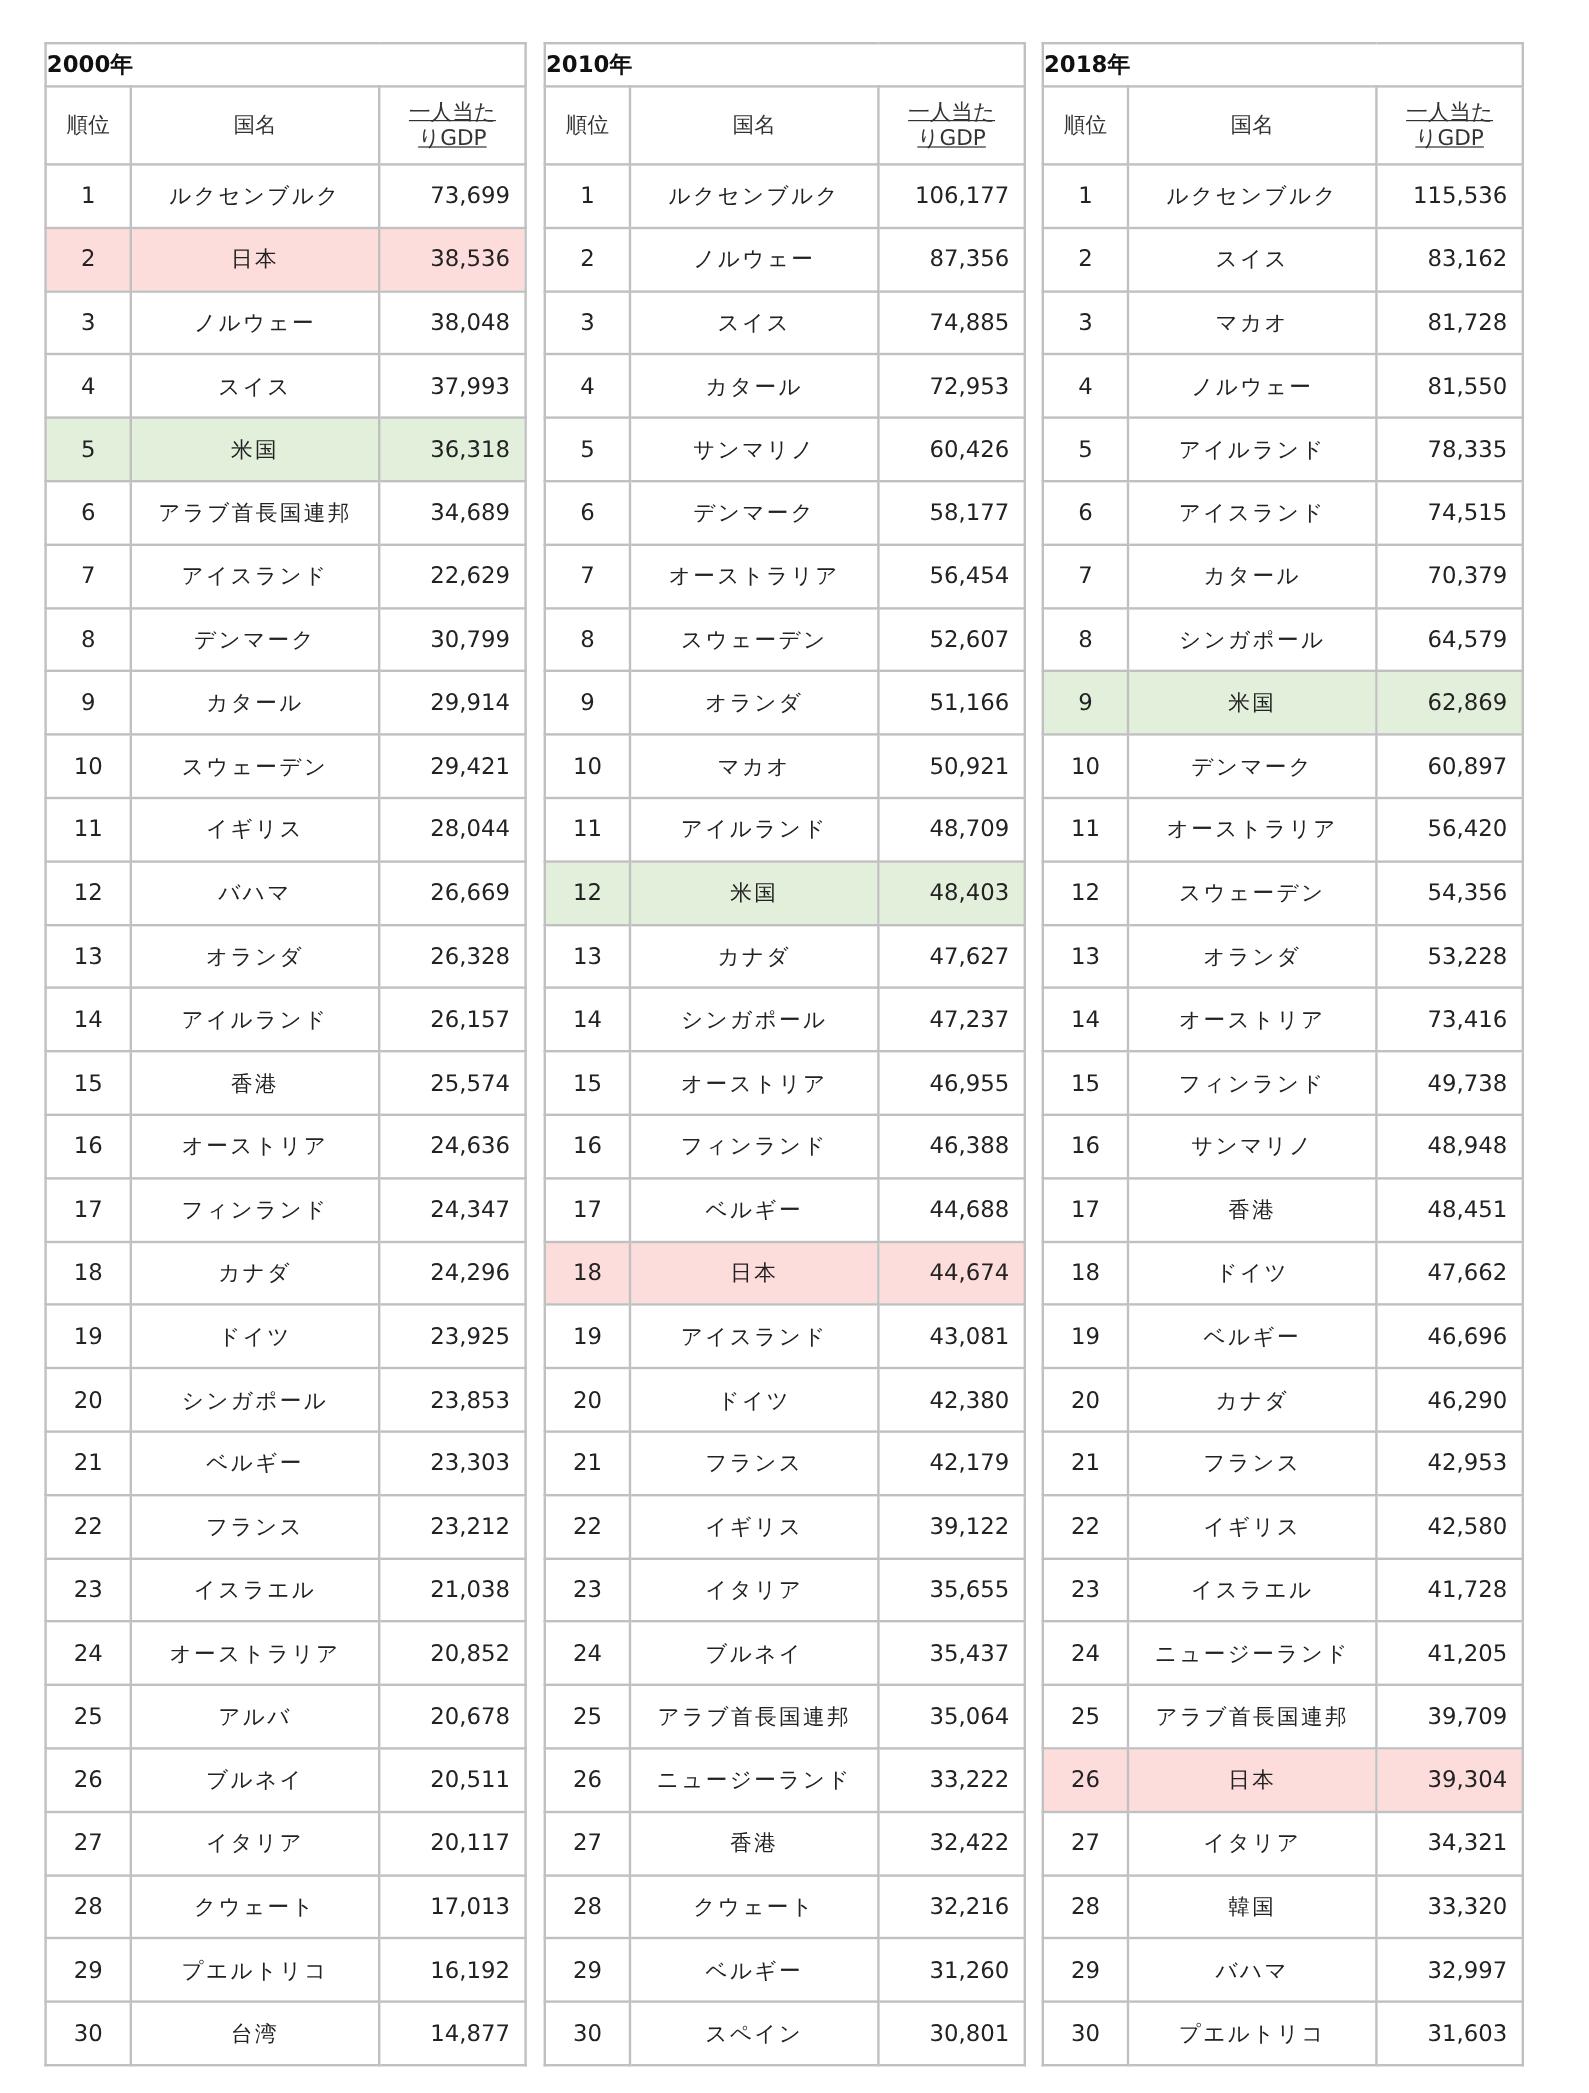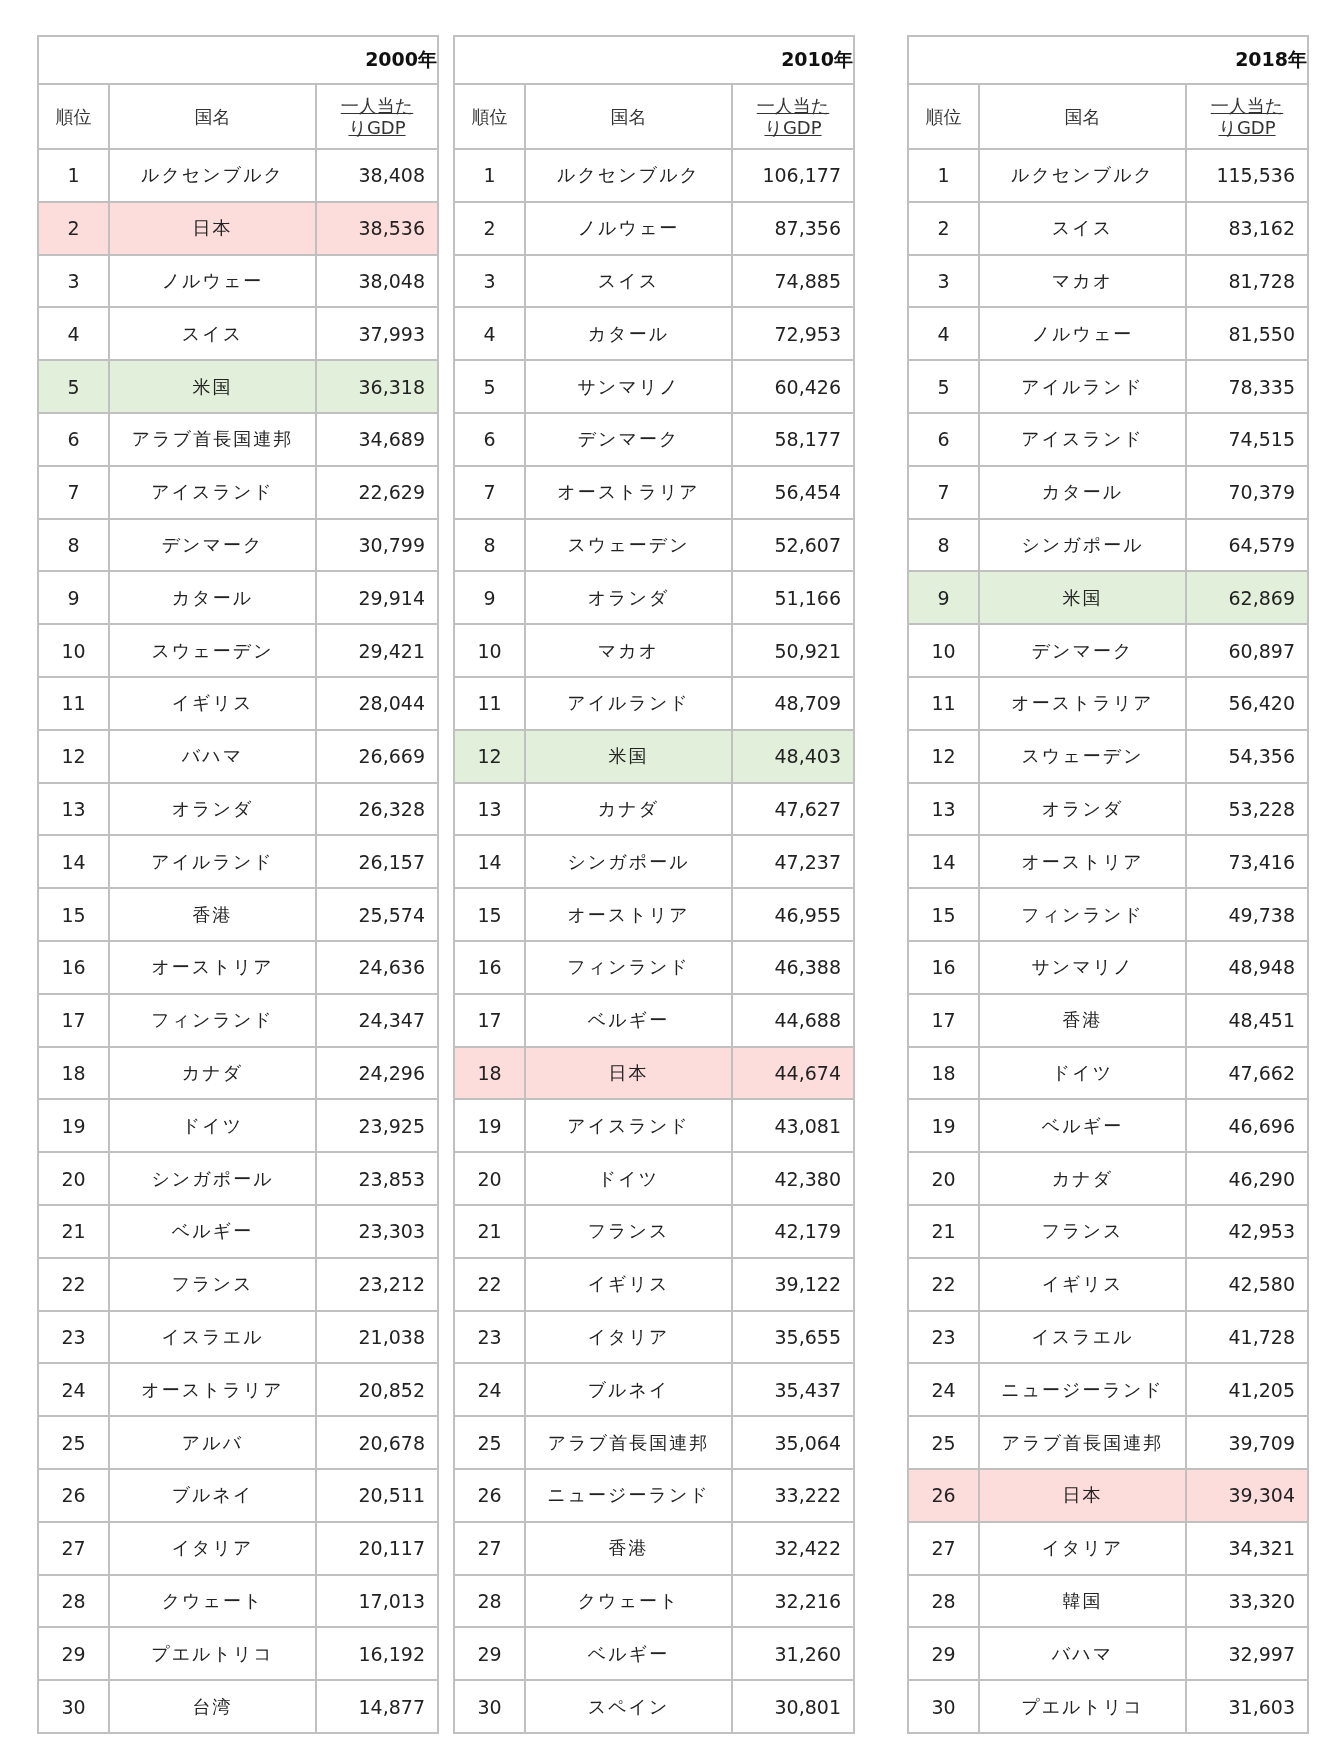--- a/index.html
+++ b/index.html
@@ -15,22 +15,22 @@
     }
     .gdp-table td, .gdp-table th {
       border: 2px solid #c0c0c0;
       padding: 0;
       box-sizing: border-box;
       font-weight: normal;
       overflow: hidden;
       white-space: nowrap;
     }
     .title-cell {
-      height: 48px;
-      text-align: right;
+      height: 36px;
+      text-align: left;
       font-weight: bold !important;
       font-size: 19px;
       color: #111;
     }
     .head-cell {
       height: 65px;
       text-align: center;
       font-size: 18px;
       line-height: 22px;
       color: #333;
@@ -60,21 +60,21 @@
         <th class="title-cell" colspan="3">2000年</th>
       </tr>
       <tr>
         <th class="head-cell">順位</th>
         <th class="head-cell">国名</th>
         <th class="head-cell gdp"><span>一人当た</span><br><span>りGDP</span></th>
       </tr>
       <tr class="data-row">
         <td class="rank-cell">1</td>
         <td class="name-cell">ルクセンブルク</td>
-        <td class="value-cell">38,408</td>
+        <td class="value-cell">73,699</td>
       </tr>
       <tr class="data-row hl-pink">
         <td class="rank-cell">2</td>
         <td class="name-cell">日本</td>
         <td class="value-cell">38,536</td>
       </tr>
       <tr class="data-row">
         <td class="rank-cell">3</td>
         <td class="name-cell">ノルウェー</td>
         <td class="value-cell">38,048</td>
@@ -376,21 +376,21 @@
         <td class="name-cell">ベルギー</td>
         <td class="value-cell">31,260</td>
       </tr>
       <tr class="data-row">
         <td class="rank-cell">30</td>
         <td class="name-cell">スペイン</td>
         <td class="value-cell">30,801</td>
       </tr>
     </tbody>
   </table>
-<table class="gdp-table" style="left:907px; width:400px;">
+<table class="gdp-table" style="left:868px; width:400px;">
     <colgroup>
       <col class="c-rank">
       <col class="c-name">
       <col class="c-val">
     </colgroup>
     <tbody>
       <tr>
         <th class="title-cell" colspan="3">2018年</th>
       </tr>
       <tr>

